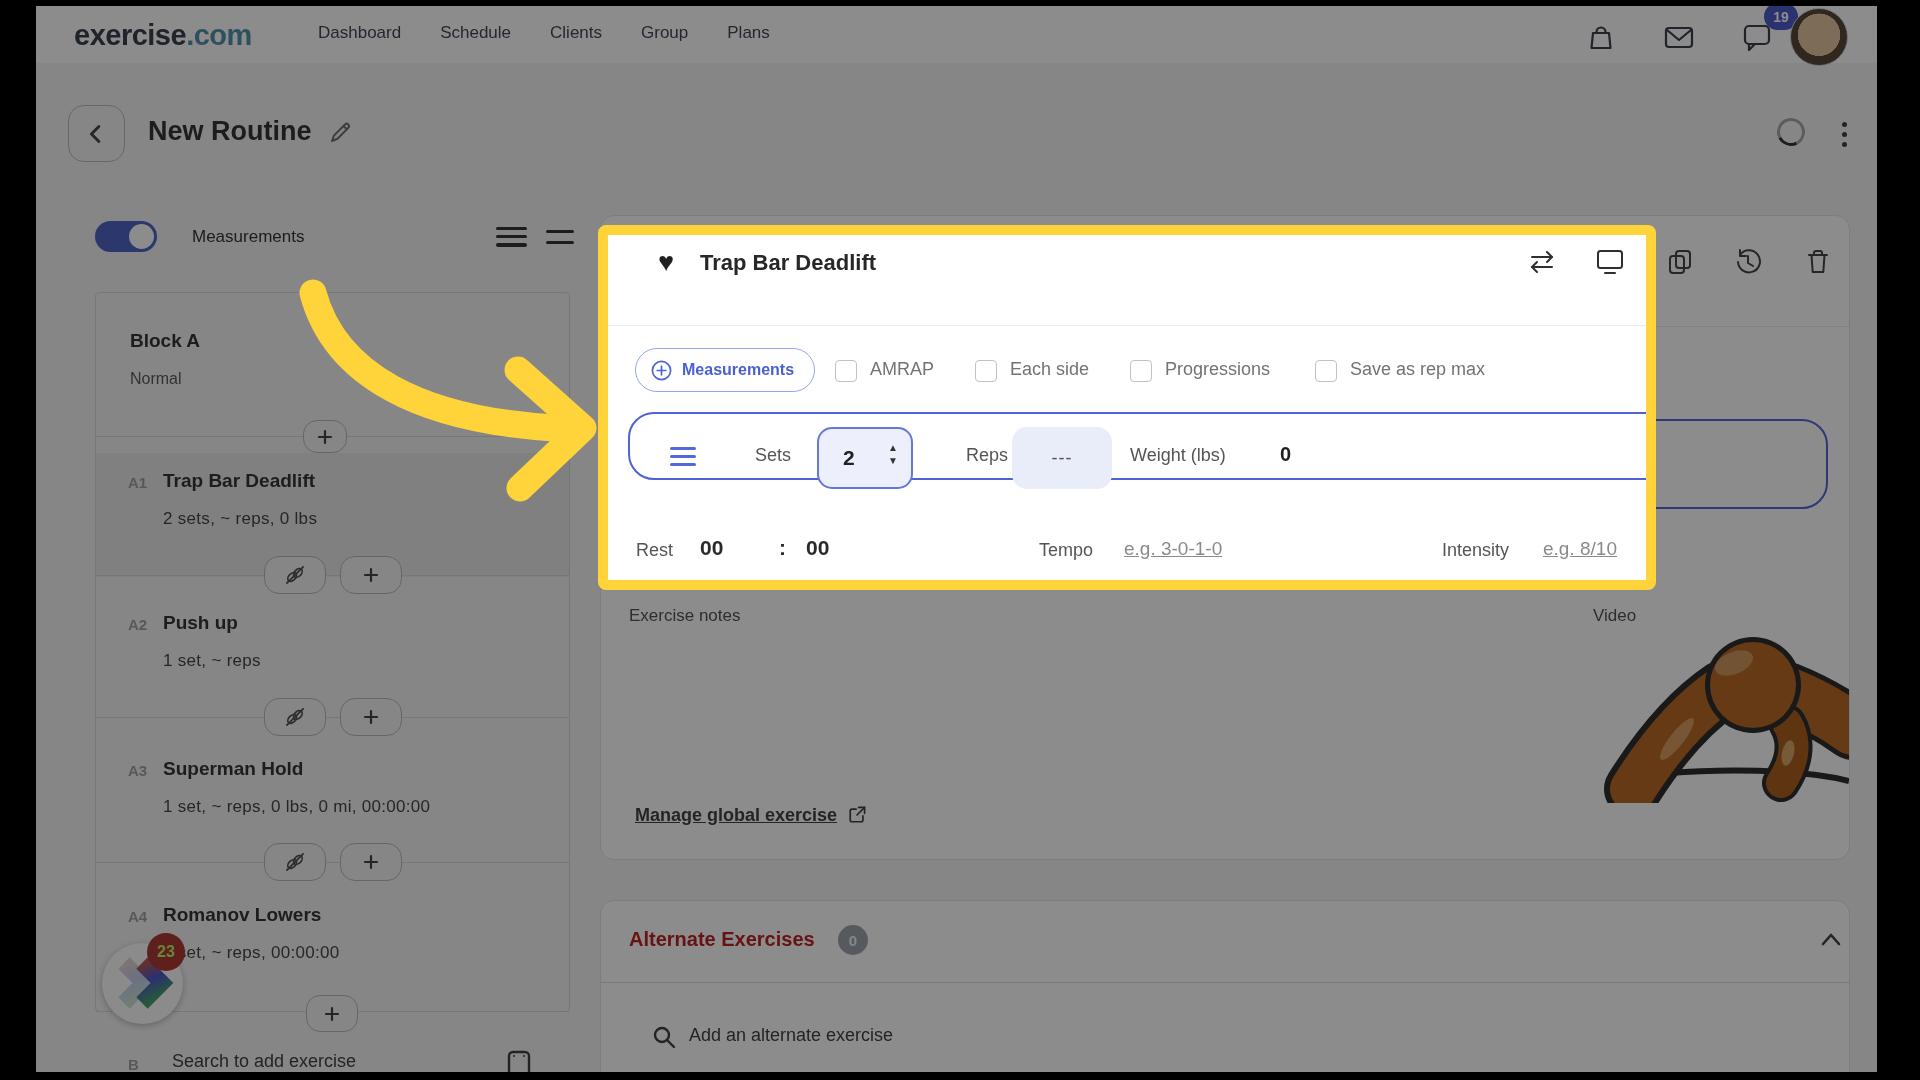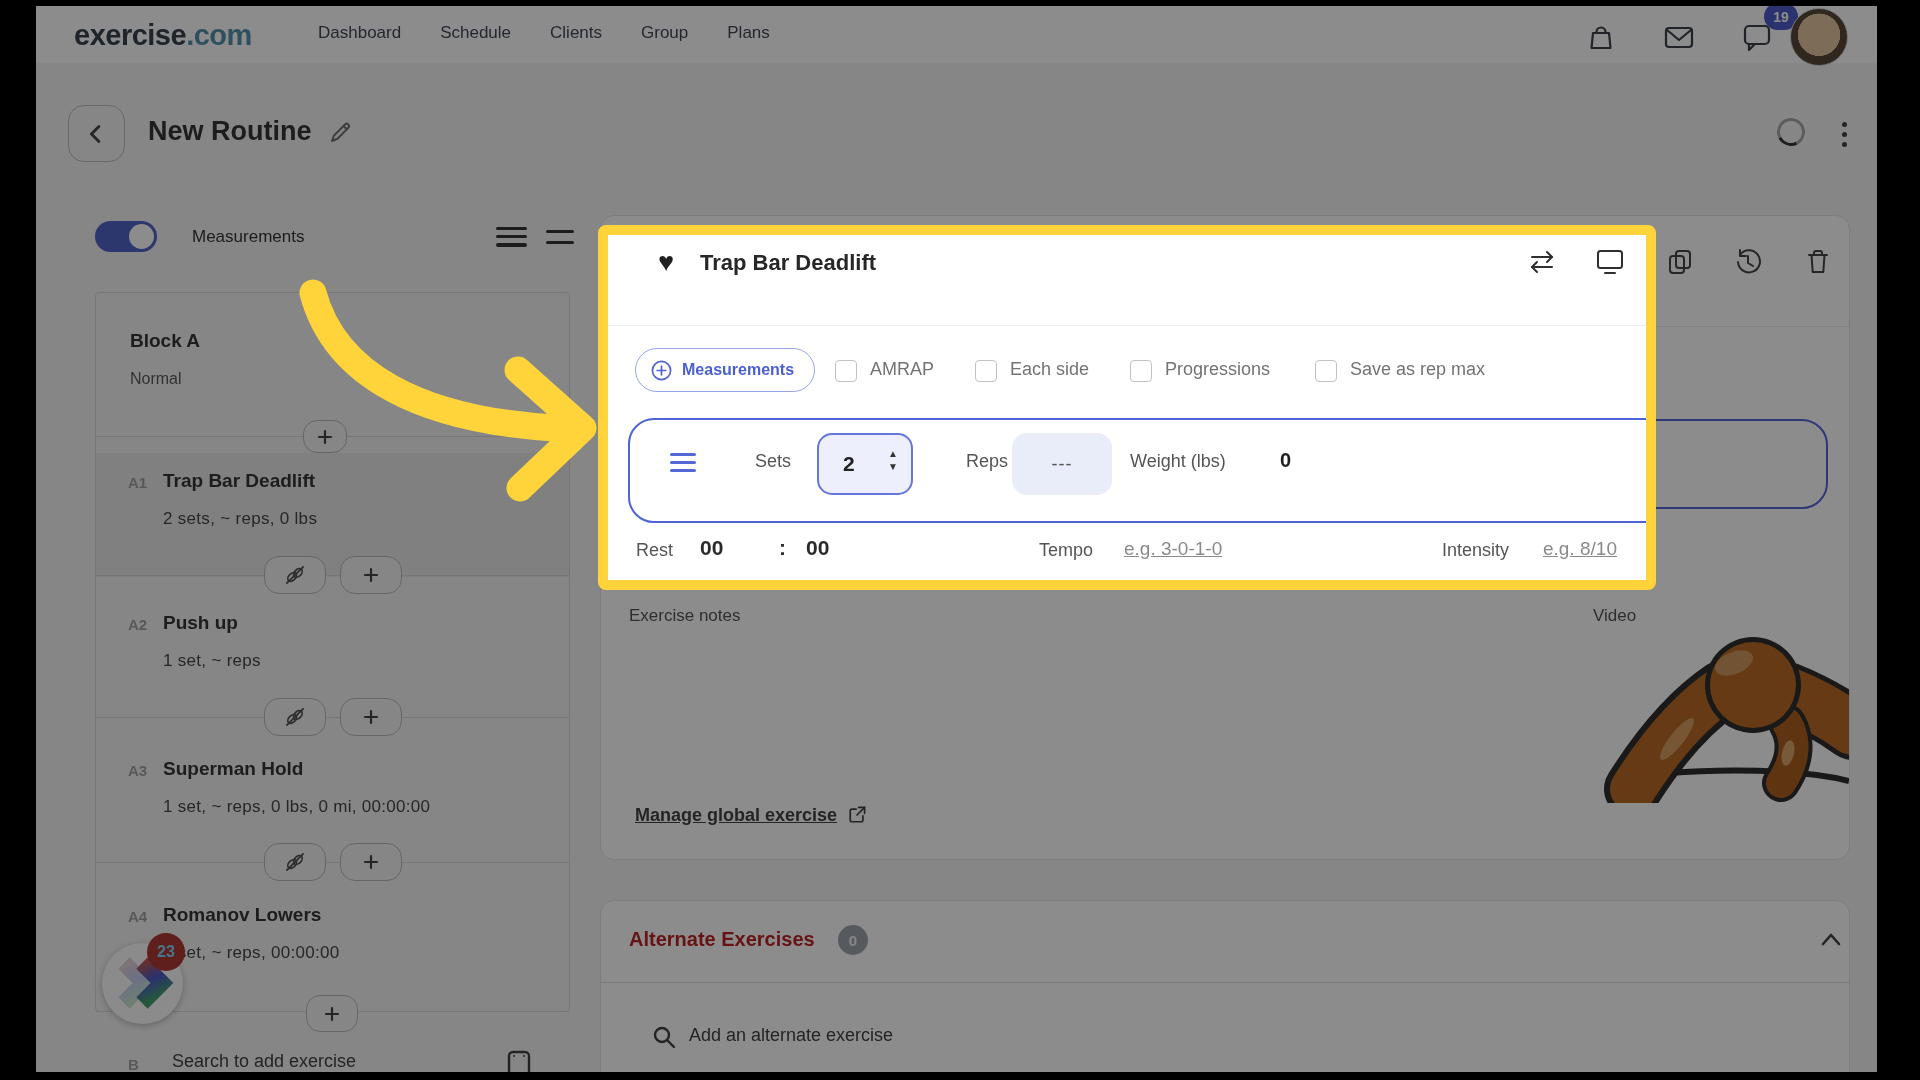--- a/index.html
+++ b/index.html
@@ -73,21 +73,21 @@
   .exid { position:absolute; left:32px; top:4px; font-size:15px; font-weight:600; color:#9e9e9e; }
   .exname { font-size:19px; font-weight:600; color:#2f2f2f; }
   .exsum { margin-top:17px; font-size:17px; color:#3f3f3f; letter-spacing:0.3px; }
   #blockB { position:absolute; left:128px; top:1056px; font-size:15px; font-weight:600; color:#9e9e9e; }
   #addsearch { position:absolute; left:172px; top:1051px; font-size:18px; font-weight:500; color:#3a3a3a; }
   #sqicon { position:absolute; left:505px; top:1048px; }
   #sqicon svg { stroke:#3a3a3a; stroke-width:2.4; fill:none; }
   #bubble { position:absolute; left:102px; top:943px; width:81px; height:81px; border-radius:50%; background:#fdfdfd; z-index:10;
     box-shadow:0 2px 6px rgba(0,0,0,0.25); }
   #bubblebadge { position:absolute; left:147px; top:933px; width:38px; height:38px; border-radius:50%; background:#a8322c;
-    color:#7dd3fc; font-size:16px; font-weight:700; display:flex; align-items:center; justify-content:center; z-index:11; }
+    color:#bef264; font-size:16px; font-weight:700; display:flex; align-items:center; justify-content:center; z-index:11; }
 
   
   #maincard { position:absolute; left:600px; top:215px; width:1250px; height:645px; background:#fff;
     border:1px solid #e2e2e2; border-radius:14px; overflow:hidden; }
   #card-div { position:absolute; left:0; top:110px; width:100%; height:1px; background:#ececec; }
   .cicon { position:absolute; width:30px; height:30px; }
   .cicon svg { stroke:#3f3f3f; stroke-width:2; fill:none; stroke-linecap:round; stroke-linejoin:round; }
   #icon-copy { left:1064px; top:31px; } #icon-history { left:1132px; top:31px; } #icon-trash { left:1202px; top:31px; }
   #sets-underlay { position:absolute; left:28px; top:203px; width:1199px; height:90px; border:2px solid #4d63d6; border-radius:26px; background:#fff; }
   #noteslabel { position:absolute; left:28px; top:390px; font-size:17px; color:#4f4f4f; }
@@ -129,21 +129,21 @@
   #meas-pill { position:absolute; left:27px; top:113px; height:44px; padding:0 20px 0 14px; border:1.5px solid #96a4ec;
     border-radius:22px; background:#fff; display:flex; align-items:center; gap:9px; }
   #meas-pill svg { stroke:#4f64d6; stroke-width:1.8; fill:none; stroke-linecap:round; }
   #meas-pill span { font-size:16px; font-weight:600; color:#4a5fd0; }
   .cbox { position:absolute; top:125px; width:22px; height:22px; border:1.6px solid #c2c2c2; border-radius:4px; background:#fff; }
   .clab { position:absolute; top:124px; font-size:18px; font-weight:500; color:#737373; }
   #cb0{left:227px;} #cl0{left:262px;}
   #cb1{left:367px;} #cl1{left:402px;}
   #cb2{left:522px;} #cl2{left:557px;}
   #cb3{left:707px;} #cl3{left:742px;}
-  #setsrow { position:absolute; left:20px; top:183px; width:1199px; height:105px; border:2px solid #4d63d6; border-radius:26px; background:#fff; }
+  #setsrow { position:absolute; left:20px; top:177px; width:1199px; height:68px; border:2px solid #4d63d6; border-radius:26px; background:#fff; }
   #srham { position:absolute; left:40px; top:33px; display:flex; flex-direction:column; gap:5px; }
   #srham i { width:26px; height:3px; background:#5468d8; border-radius:2px; }
   .srlab { position:absolute; top:31px; font-size:18px; color:#555; }
   #setslab{left:125px;} #repslab{left:312px;margin-left:24px;} #weightlab{left:500px;}
   #stepper { position:absolute; left:187px; top:13px; width:96px; height:62px; border:2px solid #6576dd; border-radius:15px;
     background:#edf0fc; }
   #stepval { position:absolute; left:24px; top:17px; font-size:21px; font-weight:700; color:#222; }
   #steparrows { position:absolute; right:13px; top:13px; display:flex; flex-direction:column; gap:2px; }
   #steparrows span { font-size:10px; color:#333; line-height:1.1; cursor:pointer; }
   #repsinput { position:absolute; left:382px; top:13px; width:100px; height:62px; border-radius:15px; background:#e9edf9;

